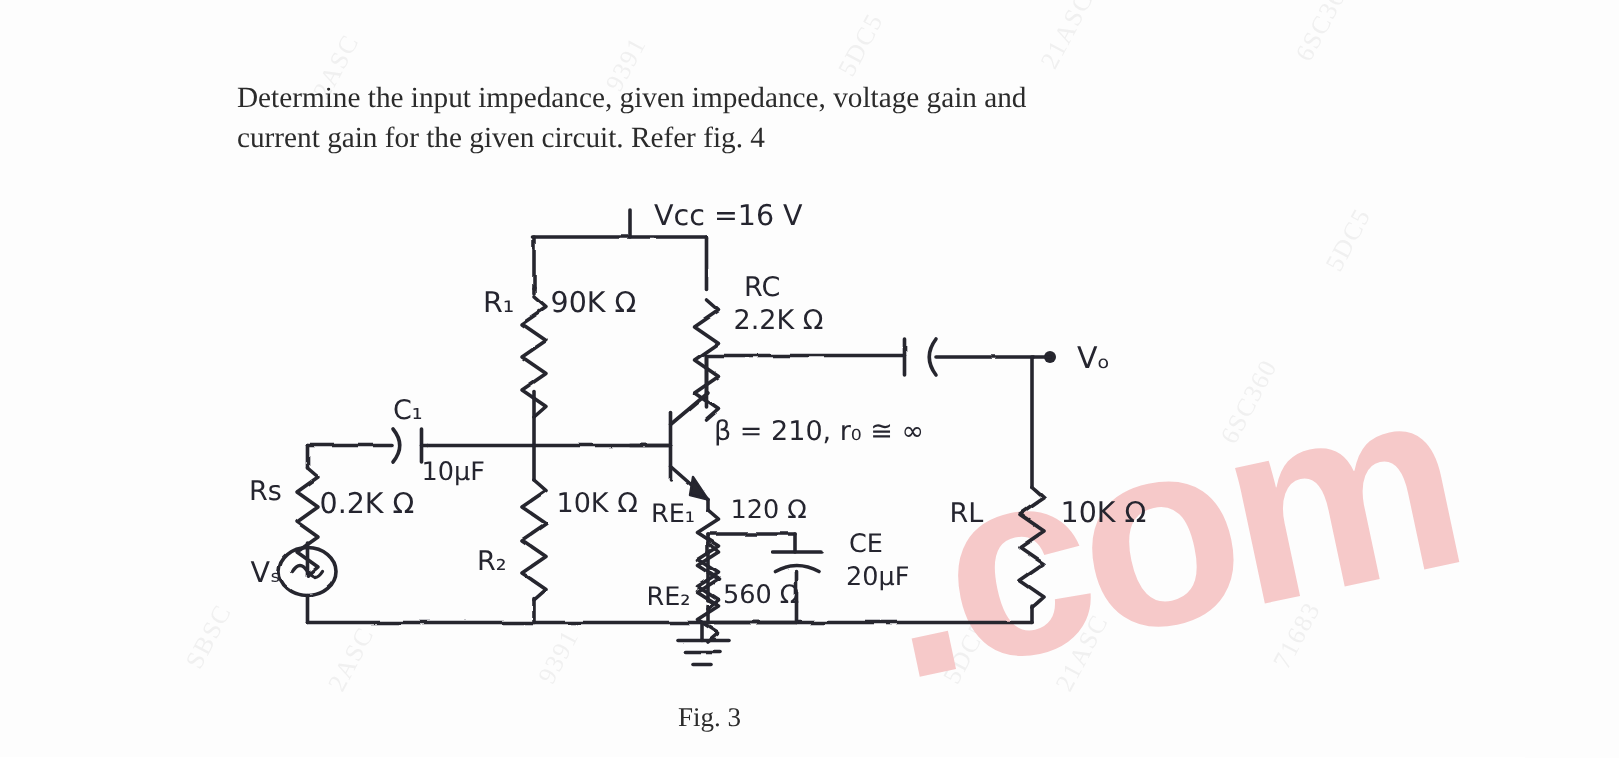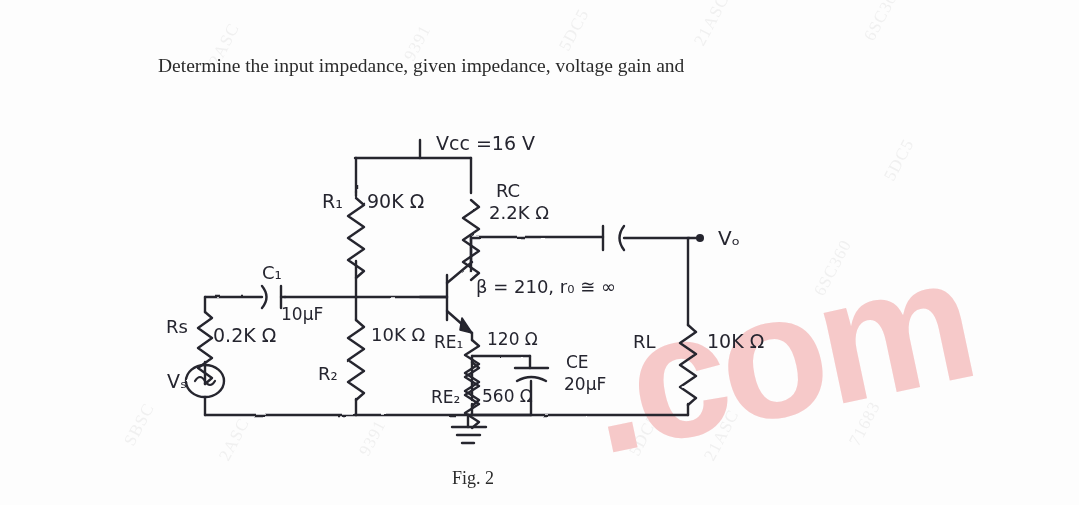--- a/index.html
+++ b/index.html
@@ -85,20 +85,21 @@
   <div class="wm-faint" style="left:355px; top:450px; transform:rotate(-62deg);">9391</div>
   <div class="wm-faint" style="left:625px; top:450px; transform:rotate(-62deg);">5DC5</div>
   <div class="wm-faint" style="left:700px; top:455px; transform:rotate(-62deg);">21ASC</div>
   <div class="wm-faint" style="left:845px; top:440px; transform:rotate(-62deg);">71683</div>
   <div class="wm-faint" style="left:810px; top:290px; transform:rotate(-62deg);">6SC360</div>
 
   <div class="wm-pink" style="left:585px; top:268px; font-size:175px; line-height:175px; letter-spacing:-6px; transform:rotate(-12deg);">.com</div>
 
   <div class="qtext">
     <div>Determine the input impedance, given impedance, voltage gain and</div>
+    <div>current gain for the given circuit. Refer fig. 4</div>
   </div>
 
   <svg class="circuit" width="1079" height="505" viewBox="0 0 1079 505">
     <defs>
       <filter id="rough" x="-8%" y="-8%" width="116%" height="116%">
         <feTurbulence type="fractalNoise" baseFrequency="0.045" numOctaves="3" seed="7" result="n"></feTurbulence>
         <feDisplacementMap in="SourceGraphic" in2="n" scale="1.7" xChannelSelector="R" yChannelSelector="G"></feDisplacementMap>
       </filter>
     </defs>
 
@@ -220,15 +221,15 @@
       <text x="482" y="402" font-size="17">560 Ω</text>
 
       <text x="566" y="368" font-size="17">CE</text>
       <text x="564" y="390" font-size="17">20μF</text>
 
       <text x="633" y="348" font-size="18">RL</text>
       <text x="707" y="348" font-size="19">10K Ω</text>
     </g>
   </svg>
 
-  <div class="figcap">Fig. 2</div>
+  <div class="figcap">Fig. 3</div>
 
 </div>
 
 </body></html>

